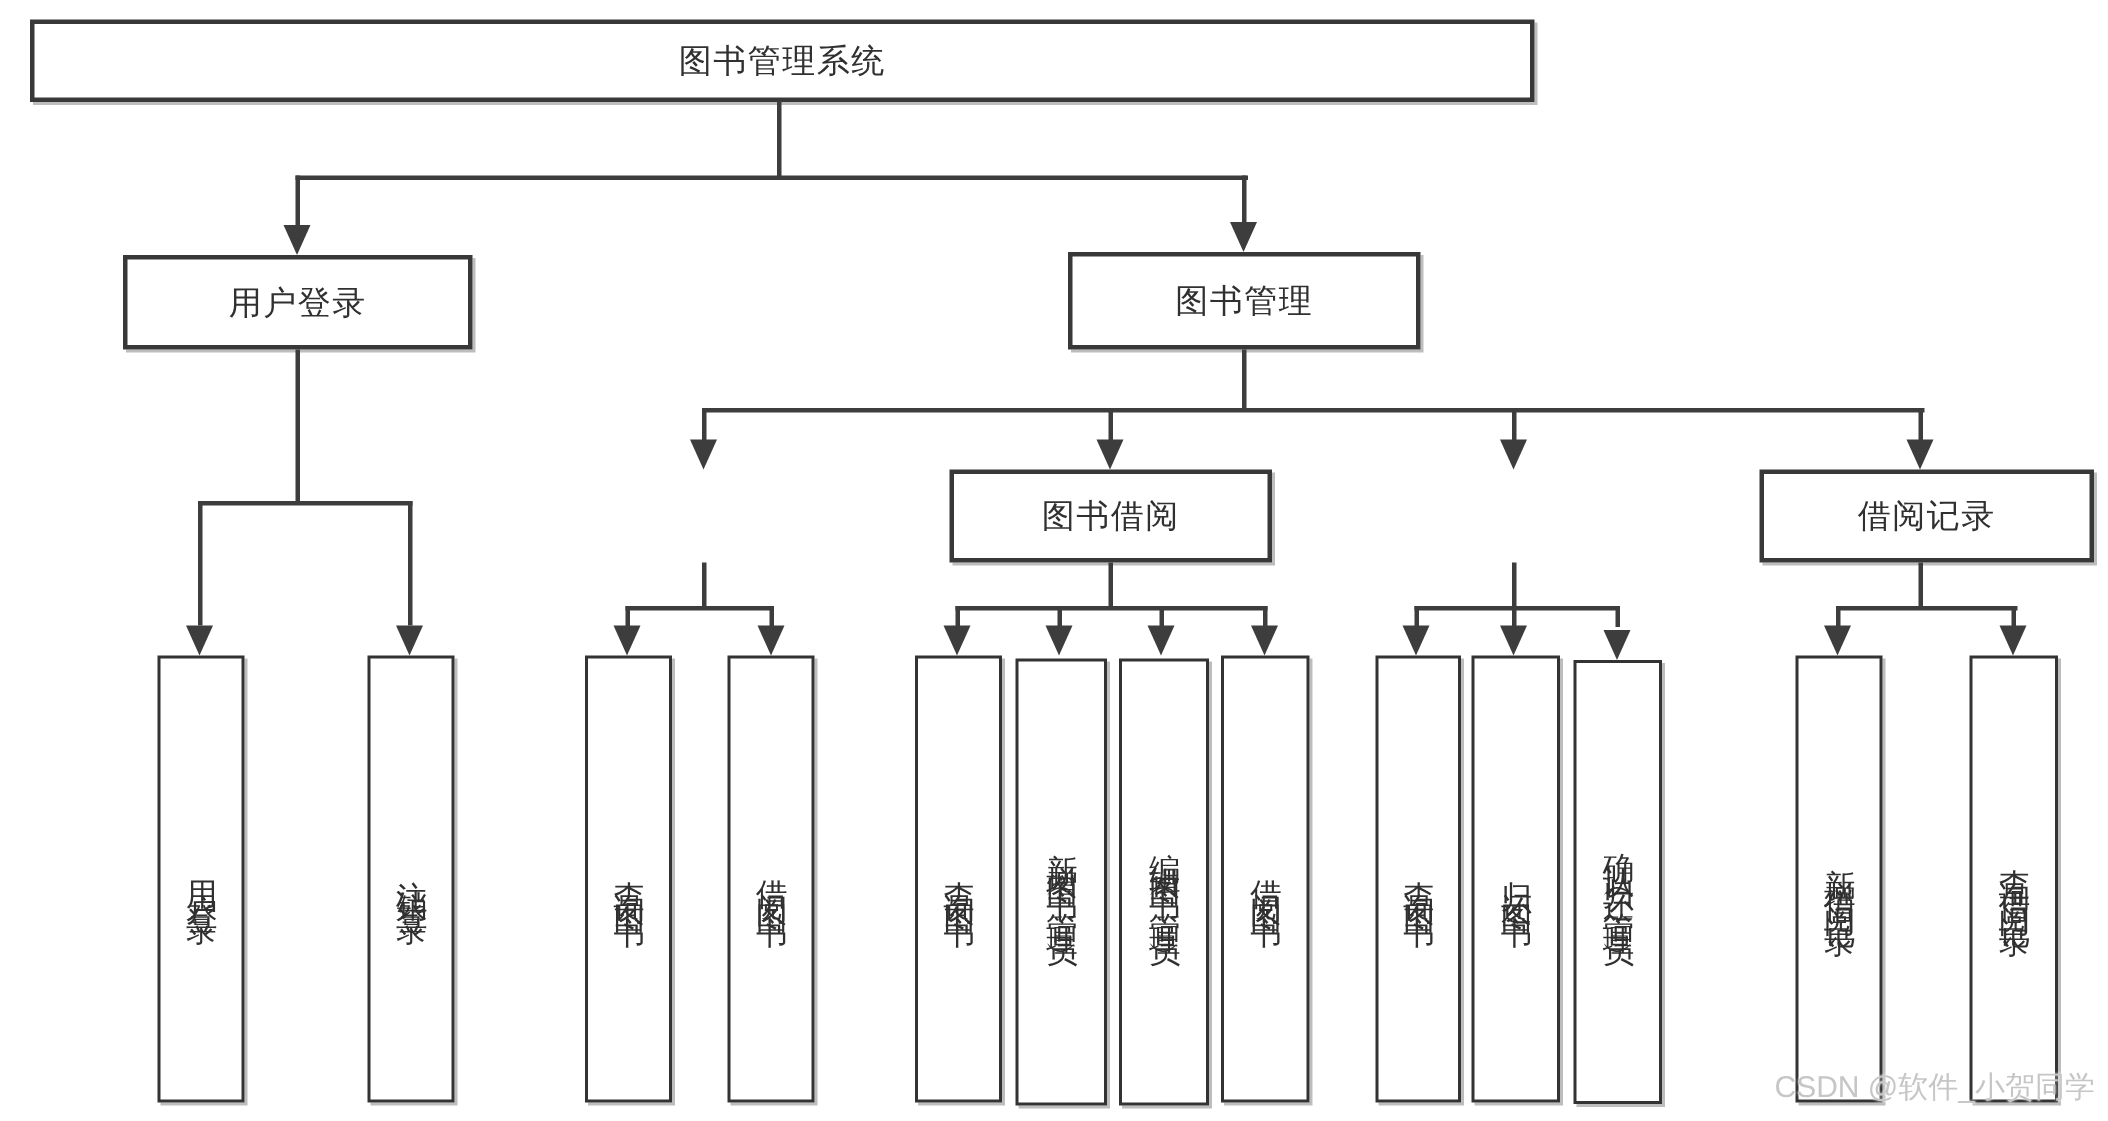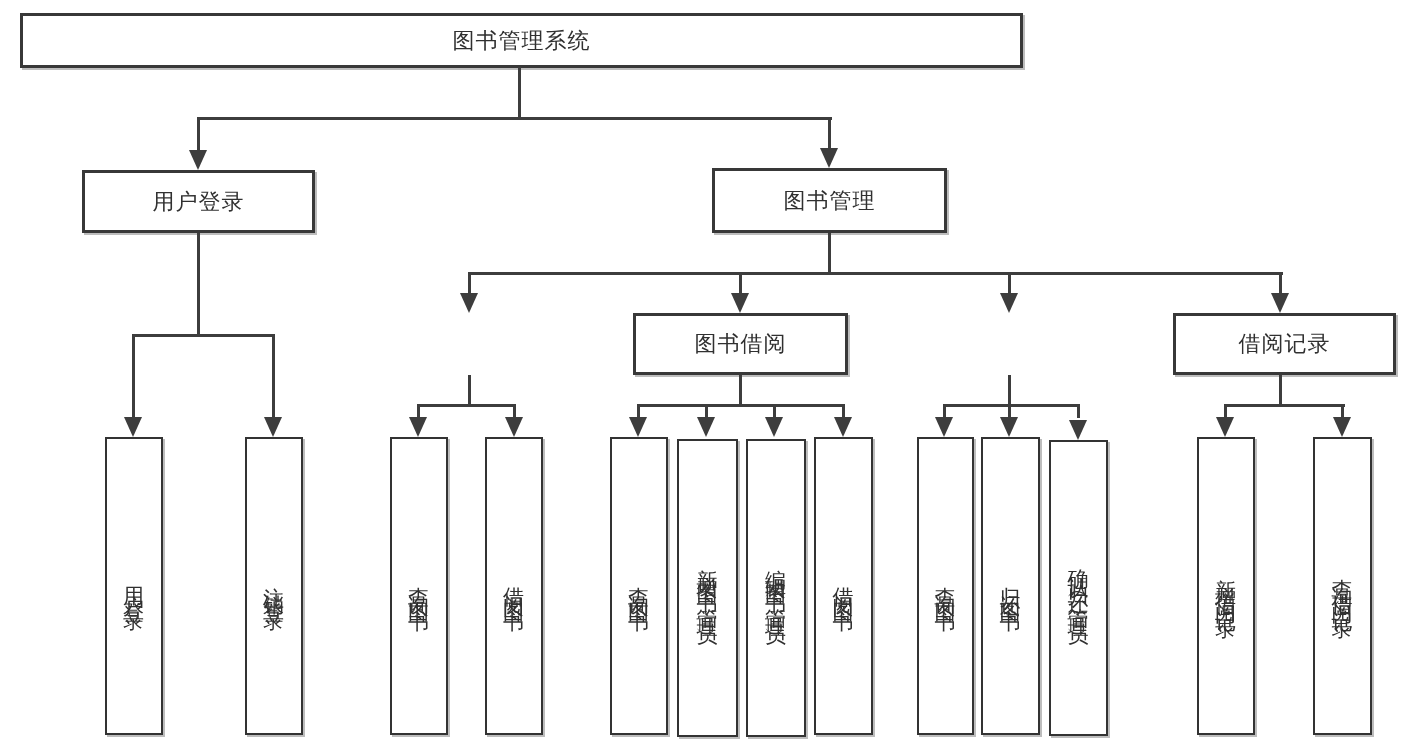--- a/index.html
+++ b/index.html
@@ -158,14 +158,15 @@
     <span class="vtext">确认归还（管理员）</span>
   </div>
 
   <div class="vbox" style="left:1197px;width:58px;">
     <span class="vtext">新增借阅记录</span>
   </div>
   <div class="vbox" style="left:1313px;width:59px;">
     <span class="vtext">查询借阅记录</span>
   </div>
 
+  <div class="watermark">CSDN @软件_小贺同学</div>
 
 </div>
 
 </body></html>

